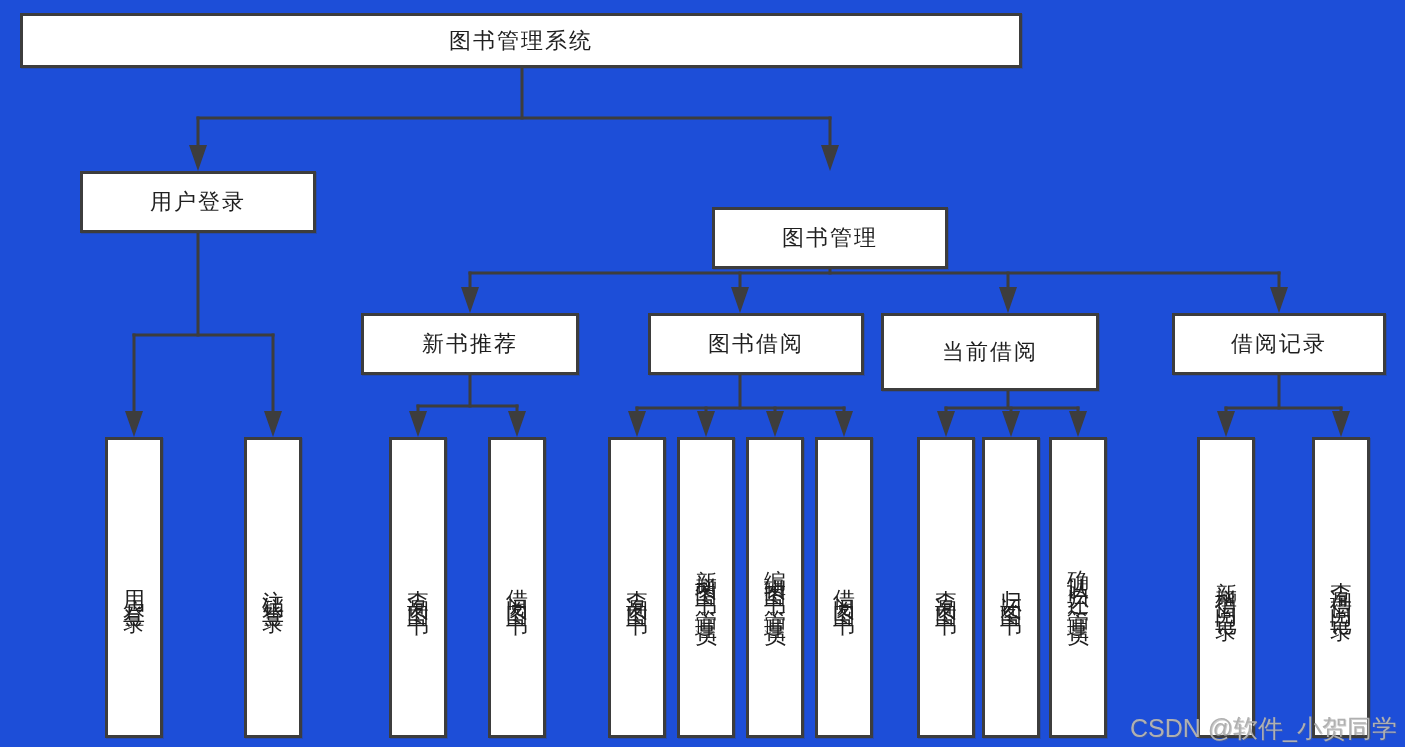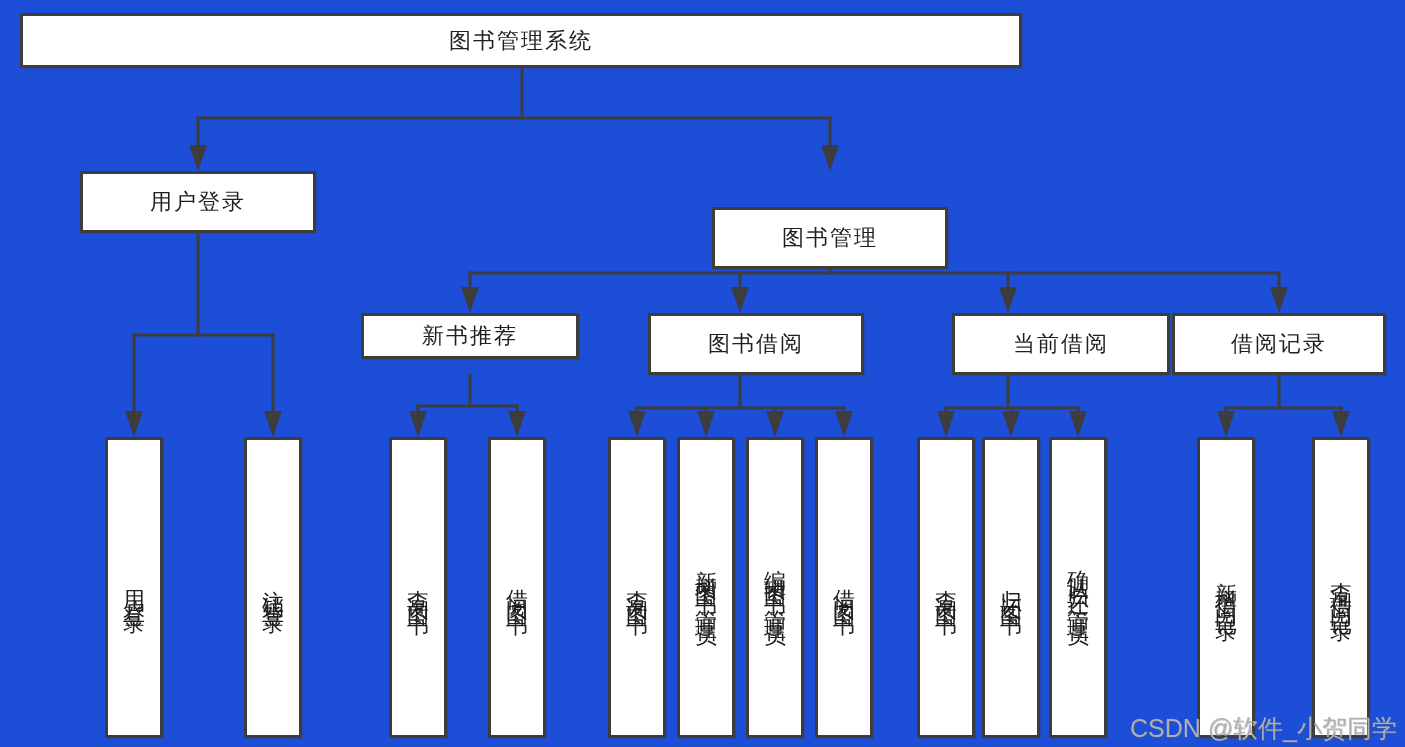--- a/index.html
+++ b/index.html
@@ -141,27 +141,27 @@
     <span>图书管理系统</span>
   </div>
 
   <div class="node hbox" style="left:80px; top:171px; width:236px; height:62px;">
     <span>用户登录</span>
   </div>
   <div class="node hbox" style="left:712px; top:171px; width:236px; height:62px;margin-top:36px;">
     <span>图书管理</span>
   </div>
 
-  <div class="node hbox" style="left:361px; top:313px; width:218px; height:46px;">
+  <div class="node hbox" style="left:361px; top:313px; width:218px; height:62px;">
     <span>新书推荐</span>
   </div>
   <div class="node hbox" style="left:632px; top:313px; width:216px; height:62px;margin-left:16px;">
     <span>图书借阅</span>
   </div>
-  <div class="node hbox" style="left:952px; top:313px; width:218px; height:62px;justify-content:center;">
+  <div class="node hbox" style="left:881px; top:313px; width:218px; height:78px;justify-content:center;">
     <span>当前借阅</span>
   </div>
   <div class="node hbox" style="left:1172px; top:313px; width:214px; height:62px;">
     <span>借阅记录</span>
   </div>
 
   <div class="node vbox" style="left:105px; top:437px; width:58px; height:301px;">
     <span>用户登录</span>
   </div>
   <div class="node vbox" style="left:244px; top:437px; width:58px; height:301px;">

